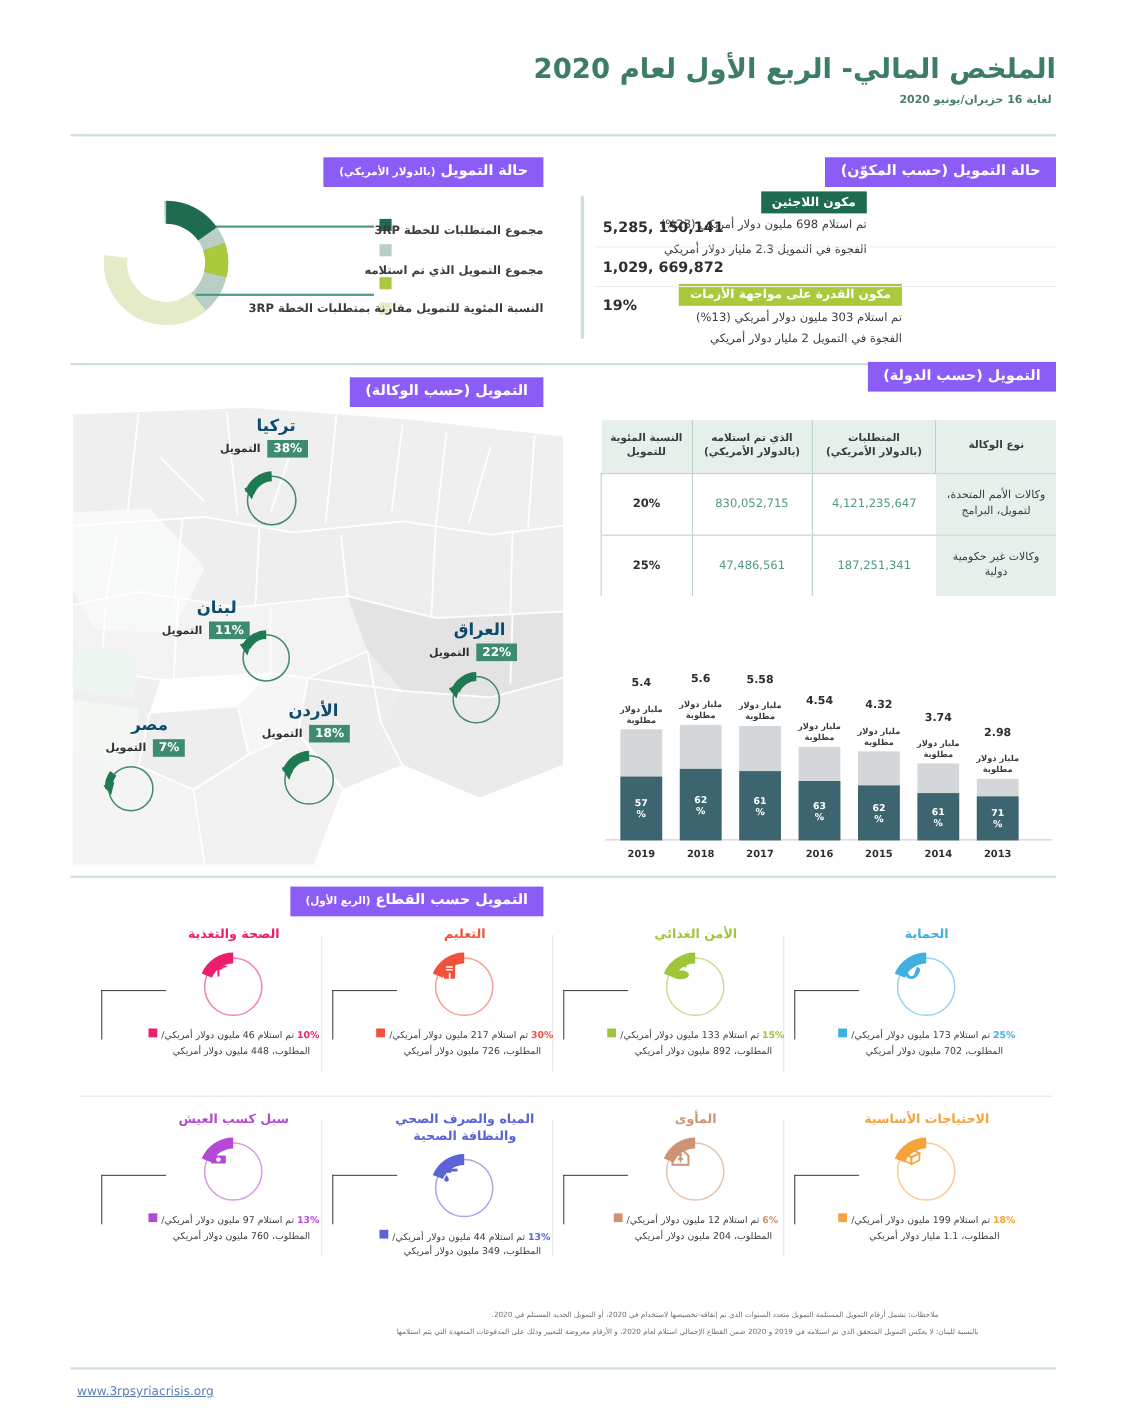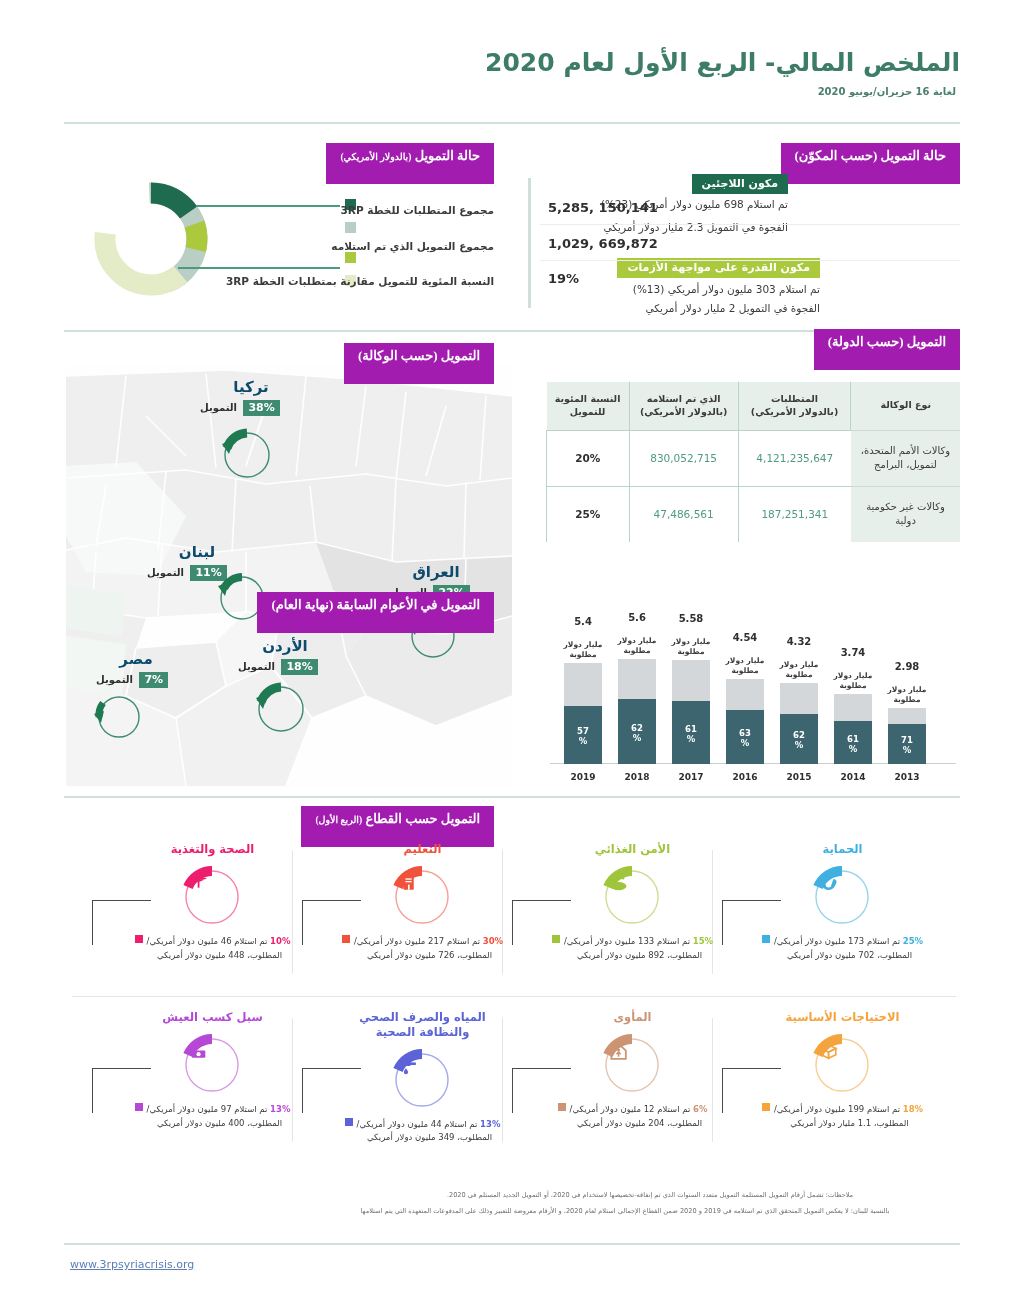--- a/index.html
+++ b/index.html
@@ -14,22 +14,22 @@
   .title-sub{position:absolute;right:68px;top:86px;font-size:10px;font-weight:700;
       color:#4a7f6e;white-space:nowrap;}
   .logo{position:absolute;left:762px;top:26px;width:205px;height:80px;}
   .logo-text{position:absolute;left:0;top:14px;width:150px;text-align:left;
       font-size:40px;font-weight:800;color:#1f7a52;letter-spacing:2px;line-height:1;}
   .logo-tag{position:absolute;left:-195px;top:63px;width:340px;text-align:right;
       font-size:7.5px;font-weight:700;color:#3d7c68;letter-spacing:.4px;}
   .hairline{position:absolute;left:64px;width:896px;height:2px;background:#cfe0d8;}
 
   
-  .pill{position:absolute;background:#a21caf;color:#fff;font-size:13px;font-weight:700;
-        padding:5px 14px 20px;white-space:nowrap;line-height:1.2;font-family:Liberation Serif, serif;}
+  .pill{position:absolute;background:#8b5cf6;color:#fff;font-size:13px;font-weight:700;
+        padding:5px 14px 6px;white-space:nowrap;line-height:1.2;}
   .pill .small{font-size:9.5px;font-weight:700;}
 
   
   .donut-svg{position:absolute;left:88px;top:176px;}
   .leg-pill{position:absolute;color:#fff;font-size:11px;font-weight:700;
             padding:3px 10px 4px;white-space:nowrap;}
   .leg-pill.dark{background:#1f6b4f;}
   .leg-pill.lime{background:#aac93c;}
   .leg-line{position:absolute;background:#4c9b80;height:1.5px;}
   .sw{position:absolute;width:11px;height:11px;}
@@ -276,21 +276,20 @@
         <tr>
           <td class="name">وكالات غير حكومية دولية</td>
           <td class="num vsep">187,251,341</td>
           <td class="num vsep">47,486,561</td>
           <td class="pct vsep">25%</td>
         </tr>
       </tbody>
     </table>
   </div>
 
-  <div class="pill" style="right:530px;top:592px">التمويل في الأعوام السابقة (نهاية العام)</div>
 
   <div class="chart" id="bars">
     <div class="axis"></div>
   <div class="bar-req" style="left: 342px; bottom: 24px; height: 56px; background: rgb(211, 215, 217);"></div>
       <div class="bar-got" style="left: 342px; bottom: 24px; height: 40px; background: rgb(61, 101, 112);"></div>
       <div class="bar-inpct" style="left: 342px; bottom: 32px;"><span>71</span><br><span>%</span></div>
       <div class="bar-top" style="left: 335px; bottom: 116px;">2.98</div>
       <div class="bar-unit" style="left: 335px; bottom: 84px;">مليار دولار مطلوبة</div>
       <div class="bar-year" style="left: 342px;">2013</div>
       <div class="bar-req" style="left: 288px; bottom: 24px; height: 70px; background: rgb(211, 215, 217);"></div>
@@ -473,21 +472,21 @@
             <circle cx="40" cy="38" r="26" fill="none" stroke="#b648d6" stroke-width="1.4" opacity=".55"></circle>
             <path d="M40,12 A26,26 0 0,0 16,28" fill="none" stroke="#b648d6" stroke-width="10"></path>
             <g transform="translate(12,10) scale(0.52)">
               <rect x="15" y="26" width="26" height="14" rx="2" fill="#b648d6"></rect>
               <circle cx="28" cy="33" r="4" fill="#fff"></circle>
               <path d="M16,22c6-6 14-8 22-6M18,17c5-4 11-5 17-3" stroke="#b648d6" stroke-width="2.6" fill="none" stroke-linecap="round"></path>
             </g>
           </svg>
         </div>
         <div class="sector-txt"><span class="pc" style="color:#b648d6">13%</span> <span>تم استلام 97 مليون دولار أمريكي/</span><span class="sq" style="background:#b648d6"></span></div>
-        <div class="sector-txt" style="padding-inline-end: 14px;">المطلوب، 400 مليون دولار أمريكي</div>
+        <div class="sector-txt" style="padding-inline-end: 14px;">المطلوب، 760 مليون دولار أمريكي</div>
       </div>
       <div class="connector" style="left: 92px; top: 1068px; width: 58px; height: 44px; border-top-width: 1.4px; border-left-width: 1.4px;"></div>
     </div>
 
   <div class="hdiv" style="left:72px;top:996px;width:884px"></div>
 
   <div class="note" style="left:300px;top:1190px">ملاحظات: تشمل أرقام التمويل المستلمة التمويل متعدد السنوات الذي تم إنفاقه-تخصيصها لاستخدام في 2020، أو التمويل الجديد المستلم في 2020.</div>
   <div class="note" style="left:230px;top:1206px;width:790px">بالنسبة للبنان: لا يعكس التمويل المتحقق الذي تم استلامه في 2019 و 2020 ضمن القطاع الإجمالي استلام لعام 2020، و الأرقام معروضة للتعبير وذلك على المدفوعات المتعهدة التي يتم استلامها</div>
   <div class="footer-line"></div>
   <a class="url" href="#">www.3rpsyriacrisis.org</a>

